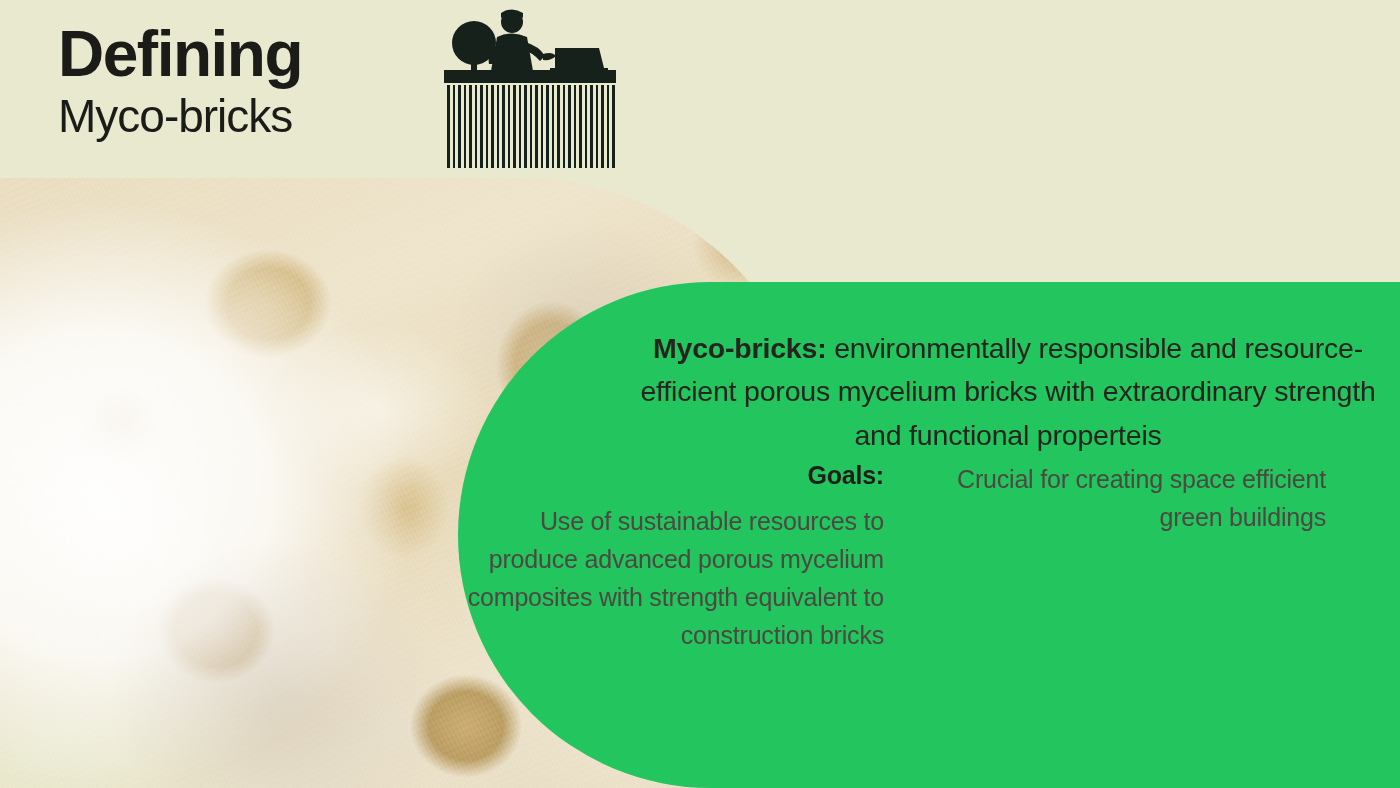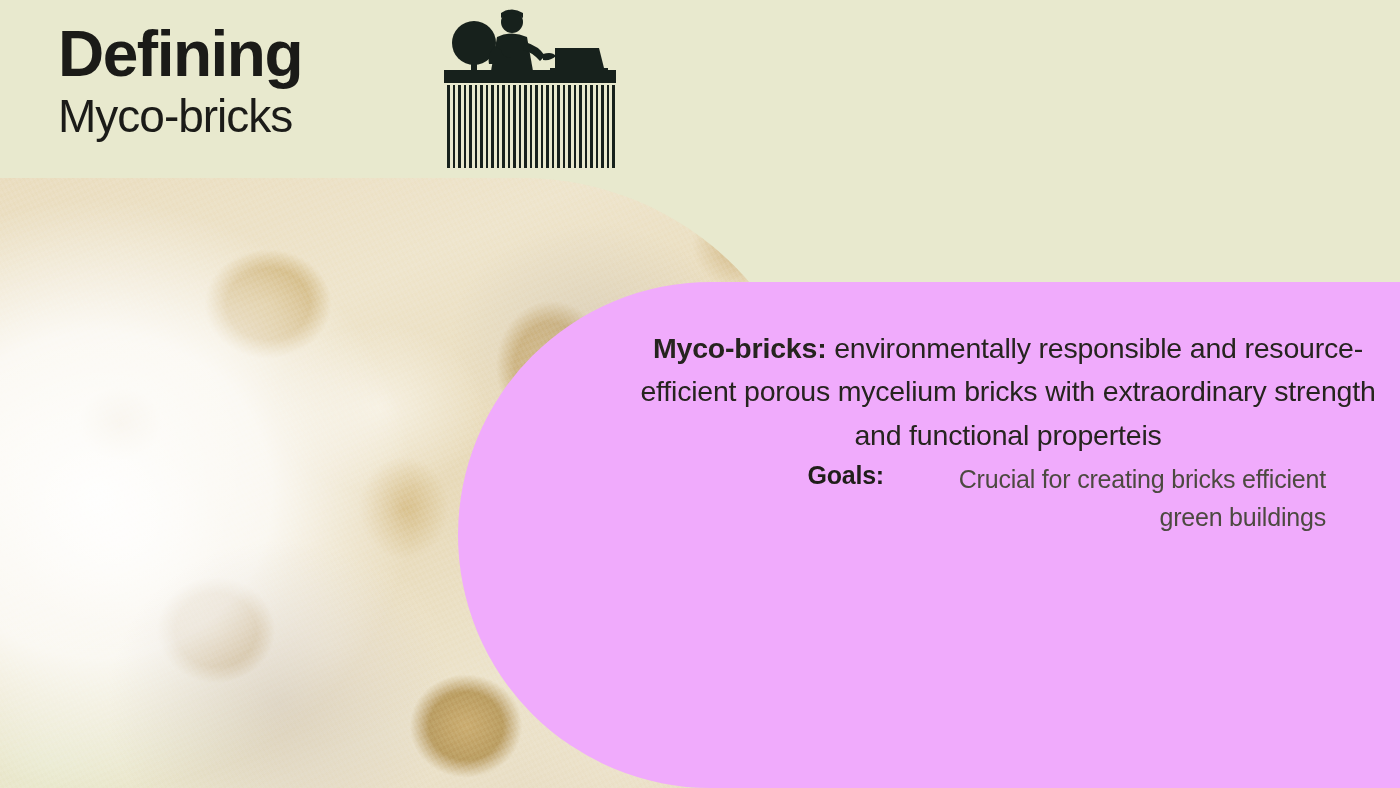--- a/index.html
+++ b/index.html
@@ -114,21 +114,21 @@
       radial-gradient(ellipse 24% 26% at 72% 26%, rgba(150,140,145,0.16) 0%, rgba(150,140,145,0) 72%);
   }
 
   
   .content-card {
     position: absolute;
     left: 458px;
     top: 282px;
     width: 942px;
     height: 506px;
-    background: #f0abfc;
+    background: #22c55e;
     border-top-left-radius: 253px;
     border-bottom-left-radius: 253px;
     z-index: 20;
   }
 
   .definition {
     position: absolute;
     left: 170px;
     top: 16px;
     width: 760px;
@@ -258,21 +258,22 @@
 
   <div class="content-card">
 
     <p class="definition">
       <span class="lead">Myco-bricks:</span><span> environmentally responsible and resource-efficient porous mycelium bricks with extraordinary strength and functional properteis</span>
     </p>
 
     <div class="columns">
       <div class="col col-goals">
         <p class="col-heading">Goals:</p>
+        <p class="col-body">Use of sustainable resources to produce advanced porous mycelium composites with strength equivalent to construction bricks</p>
       </div>
       <div class="col col-relevance">
-        <p class="col-body">Crucial for creating bricks efficient green buildings</p>
+        <p class="col-body">Crucial for creating space efficient green buildings</p>
       </div>
     </div>
 
   </div>
 
 </div>
 
 </body></html>

